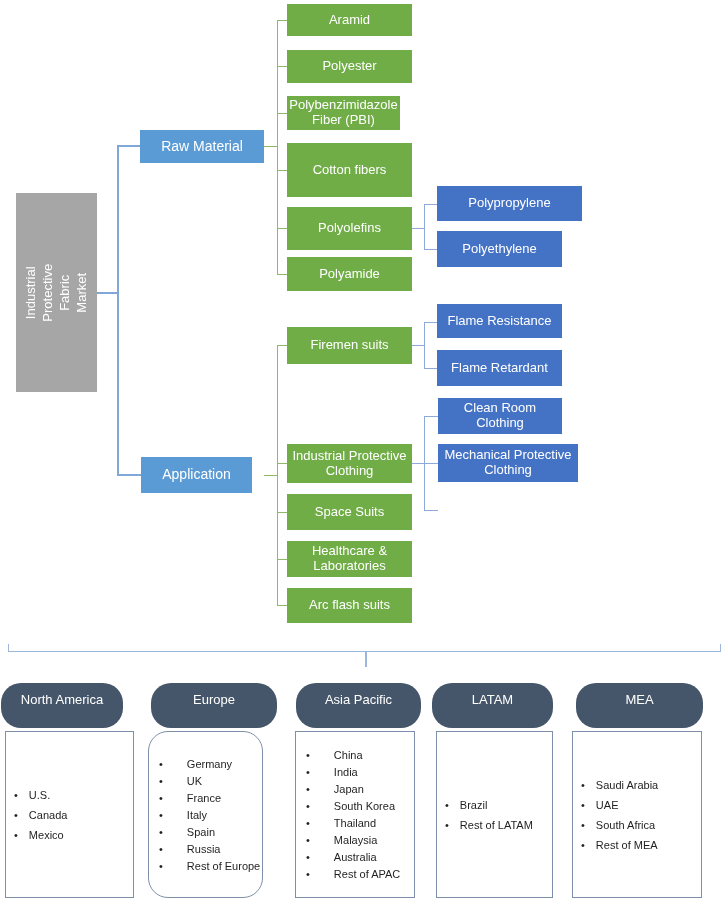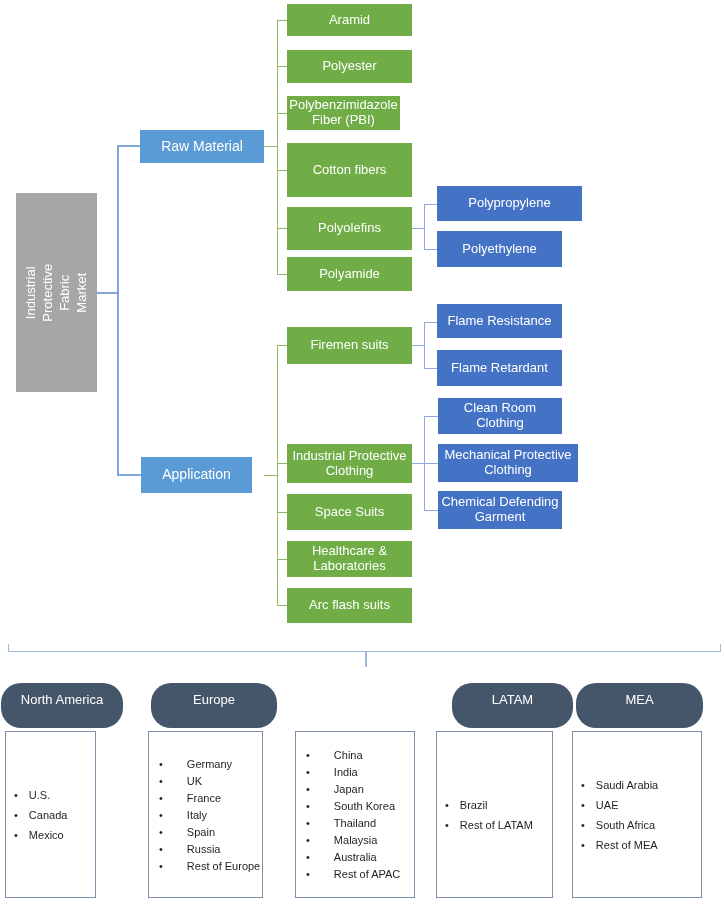--- a/index.html
+++ b/index.html
@@ -110,37 +110,37 @@
   <div class="box dkblue" style="left:437px;top:350px;width:125px;height:36px;">Flame Retardant</div>
 
   <div class="line sline" style="left:412px;top:463px;width:12px;height:1px;"></div>
   <div class="line sline" style="left:424px;top:416px;width:1px;height:95px;"></div>
   <div class="line sline" style="left:424px;top:416px;width:14px;height:1px;"></div>
   <div class="line sline" style="left:424px;top:463px;width:14px;height:1px;"></div>
   <div class="line sline" style="left:424px;top:510px;width:14px;height:1px;"></div>
 
   <div class="box dkblue" style="left:438px;top:398px;width:124px;height:36px;">Clean Room Clothing</div>
   <div class="box dkblue" style="left:438px;top:444px;width:140px;height:38px;">Mechanical Protective Clothing</div>
-  <div class="box dkblue" style="left:438px;top:491px;width:124px;height:38px;">Chemical Defending Garment</div>
 
   <div class="brace"></div>
   <div class="brace-tick"></div>
 
   <div class="region-header" style="left:1px;width:122px;">North America</div>
   <div class="region-header" style="left:151px;width:126px;">Europe</div>
-  <div class="region-header" style="left:452px;width:121px;">LATAM</div>
+  <div class="region-header" style="left:296px;width:125px;">Asia Pacific</div>
+  <div class="region-header" style="left:432px;width:121px;">LATAM</div>
   <div class="region-header" style="left:576px;width:127px;">MEA</div>
 
-  <div class="region-list narrow" style="left:5px;width:91px;">
+  <div class="region-list narrow" style="left:5px;width:129px;">
     <div class="li">U.S.</div>
     <div class="li">Canada</div>
     <div class="li">Mexico</div>
   </div>
 
-  <div class="region-list wide" style="left:148px;width:115px;">
+  <div class="region-list wide" style="left:148px;width:115px;border-radius:20px;">
     <div class="li">Germany</div>
     <div class="li">UK</div>
     <div class="li">France</div>
     <div class="li">Italy</div>
     <div class="li">Spain</div>
     <div class="li">Russia</div>
     <div class="li">Rest of Europe</div>
   </div>
 
   <div class="region-list wide" style="left:295px;width:120px;">

